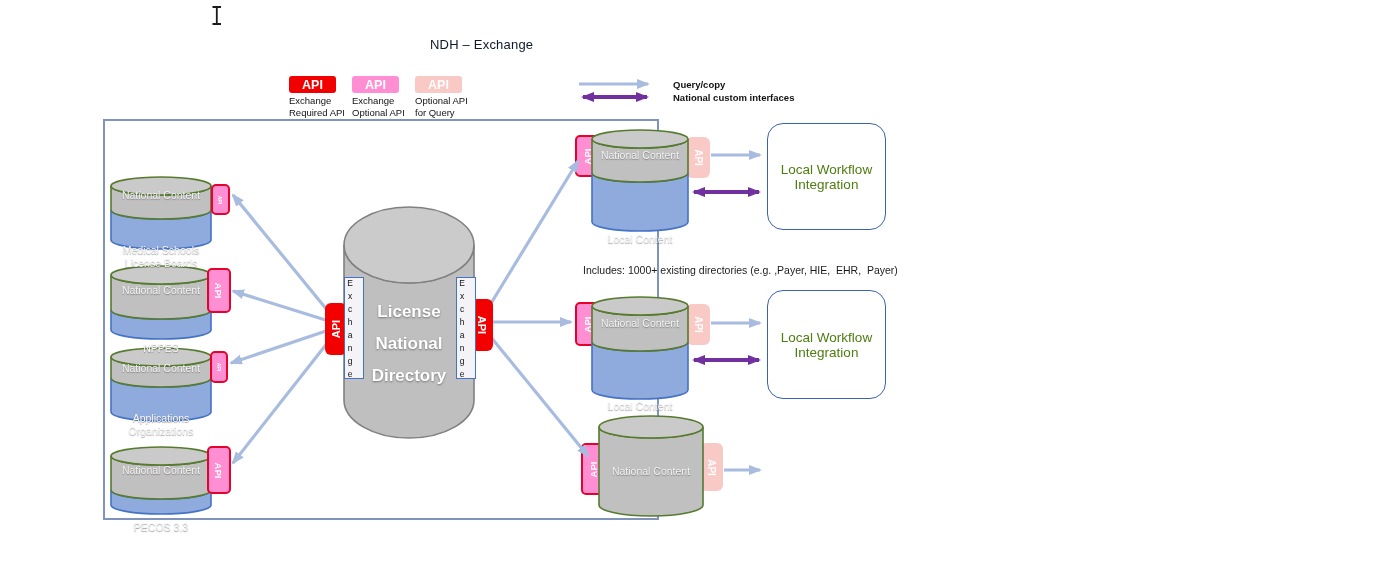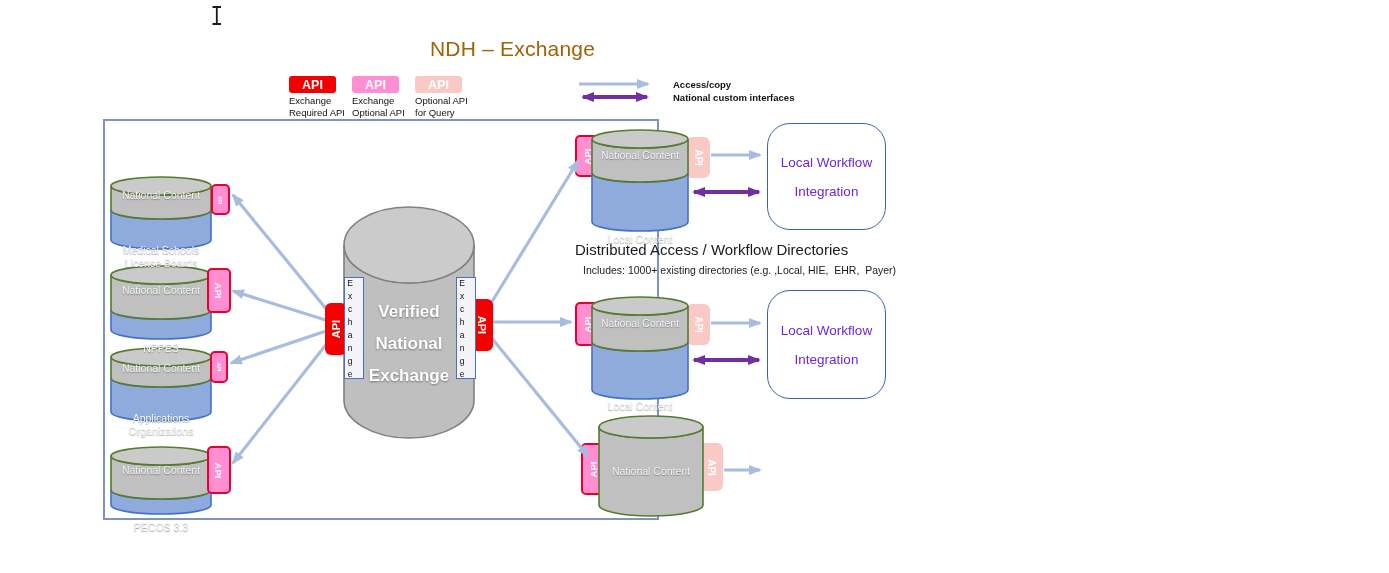--- a/index.html
+++ b/index.html
@@ -1,19 +1,19 @@
 <!DOCTYPE html>
 <html><head>
 <meta charset="utf-8">
 <style>
   html,body{margin:0;padding:0;background:#fff;}
   #canvas{position:relative;width:1389px;height:573px;background:#ffffff;overflow:hidden;
           font-family:"Liberation Sans",sans-serif;}
   .abs{position:absolute;}
-  .title{font-size:21px;color:#a16207;letter-spacing:.2px;}
+  .title{font-size:13px;color:#0f172a;letter-spacing:.2px;}
   .badge{display:flex;align-items:center;justify-content:center;border-radius:3px;
          font-size:12.5px;font-weight:bold;color:#fff;}
   .badge-caption{font-size:9.5px;line-height:11.5px;color:#111;white-space:pre-line;}
   .legend-arrow-label{font-size:9.5px;font-weight:600;color:#111;}
   .frame{border:2px solid #8093BC;}
   svg.overlay{position:absolute;left:0;top:0;z-index:2;}
   .layer-under{z-index:1;}
   .layer-over{z-index:3;}
   .layer-strip{z-index:4;}
   .layer-text{z-index:5;}
@@ -25,23 +25,23 @@
   .vdown{transform:rotate(90deg);}
   .vup{transform:rotate(-90deg);}
   .cyl-label{color:#F1F1F1;font-size:10.5px;text-align:center;white-space:pre-line;
              text-shadow:0 1px 1px rgba(80,80,80,.55);line-height:12.5px;}
   .cyl-name{color:#F7F7F7;margin-top:28px;}
   .center-name{color:#fff;font-weight:bold;font-size:17px;line-height:32px;text-align:center;
                text-shadow:0 1px 2px rgba(70,70,70,.6);}
   .exchange-strip{background:#F4F4F8;border:1.2px solid #4472C4;writing-mode:vertical-lr;
                   text-orientation:upright;text-align:center;font-size:8.5px;color:#111;
                   letter-spacing:3px;}
-  .wf-box{border:1.6px solid #3A63AE;border-radius:23px;background:#fff;color:#6d28d9;
+  .wf-box{border:1.6px solid #3A63AE;border-radius:16px;background:#fff;color:#4d7c0f;
           display:flex;align-items:center;justify-content:center;text-align:center;
-          font-size:13.5px;line-height:29px;}
+          font-size:13.5px;line-height:15px;}
   .heading{font-size:15px;color:#1a1a1a;}
   .note{font-size:10.5px;color:#1a1a1a;white-space:pre-wrap;}
 </style>
 </head>
 <body>
 
 <div id="canvas">
 
   <div class="abs frame" style="left:103px;top:119px;width:552px;height:397px;z-index:0;"></div>
 
@@ -50,21 +50,21 @@
   <div class="abs badge layer-text" style="left:289px;top:76px;width:47px;height:17px;background:#F20000;">API</div>
   <div class="abs badge layer-text" style="left:352px;top:76px;width:47px;height:17px;background:#FF8FD2;">API</div>
   <div class="abs badge layer-text" style="left:415px;top:76px;width:47px;height:17px;background:#F9C9C5;color:rgba(255,255,255,.96);">API</div>
   <div class="abs badge-caption layer-text" style="left:289px;top:95px;">Exchange
 Required API</div>
   <div class="abs badge-caption layer-text" style="left:352px;top:95px;">Exchange
 Optional API</div>
   <div class="abs badge-caption layer-text" style="left:415px;top:95px;">Optional API
 for Query</div>
 
-  <div class="abs legend-arrow-label layer-text" style="left:673px;top:79px;">Access/copy</div>
+  <div class="abs legend-arrow-label layer-text" style="left:673px;top:79px;">Query/copy</div>
   <div class="abs legend-arrow-label layer-text" style="left:673px;top:92px;">National custom interfaces</div>
 
   <div class="abs tab tab-pink layer-under" style="left:575px;top:135px;width:22px;height:38px;font-size:9.5px;">
     <span class="vup">API</span>
     </div>
   <div class="abs tab tab-pink layer-under" style="left:575px;top:302px;width:22px;height:40px;font-size:9.5px;">
     <span class="vup">API</span>
     </div>
   <div class="abs tab tab-pink layer-under" style="left:581px;top:443px;width:22px;height:48px;font-size:9.5px;">
     <span class="vup">API</span>
@@ -200,30 +200,29 @@
   <div class="abs cyl-label cyl-name layer-text" style="left:111px;top:216px;width:100px;">Medical Schools
 License Boards</div>
   <div class="abs cyl-label layer-text" style="left:116px;top:284px;width:90px;">National Content</div>
   <div class="abs cyl-label cyl-name layer-text" style="left:111px;top:314px;width:100px;">NPPES</div>
   <div class="abs cyl-label layer-text" style="left:116px;top:362px;width:90px;">National Content</div>
   <div class="abs cyl-label cyl-name layer-text" style="left:111px;top:384px;width:100px;">Applications
 Organizations</div>
   <div class="abs cyl-label layer-text" style="left:116px;top:464px;width:90px;">National Content</div>
   <div class="abs cyl-label cyl-name layer-text" style="left:111px;top:493px;width:100px;">PECOS 3.3</div>
 
-  <div class="abs center-name layer-text" style="left:363px;top:296px;width:92px;">Verified National Exchange</div>
+  <div class="abs center-name layer-text" style="left:363px;top:296px;width:92px;">License National Directory</div>
 
   <div class="abs cyl-label layer-text" style="left:595px;top:149px;width:90px;">National Content</div>
   <div class="abs cyl-label cyl-name layer-text" style="left:595px;top:205px;width:90px;">Local Content</div>
   <div class="abs cyl-label layer-text" style="left:595px;top:317px;width:90px;">National Content</div>
   <div class="abs cyl-label cyl-name layer-text" style="left:595px;top:372px;width:90px;">Local Content</div>
   <div class="abs cyl-label layer-text" style="left:606px;top:465px;width:90px;">National Content</div>
 
-  <div class="abs heading layer-text" style="left:575px;top:241px;">Distributed Access / Workflow Directories</div>
-  <div class="abs note layer-text" style="left:583px;top:264px;">Includes: 1000+ existing directories (e.g. ,Local, HIE,  EHR,  Payer)</div>
+  <div class="abs note layer-text" style="left:583px;top:264px;">Includes: 1000+ existing directories (e.g. ,Payer, HIE,  EHR,  Payer)</div>
 
   <div class="abs wf-box layer-text" style="left:767px;top:123px;width:117px;height:105px;">
     <span style="width:100px;">Local Workflow Integration</span>
     </div>
   <div class="abs wf-box layer-text" style="left:767px;top:290px;width:117px;height:107px;">
     <span style="width:100px;">Local Workflow Integration</span>
     </div>
 
 </div>
 

